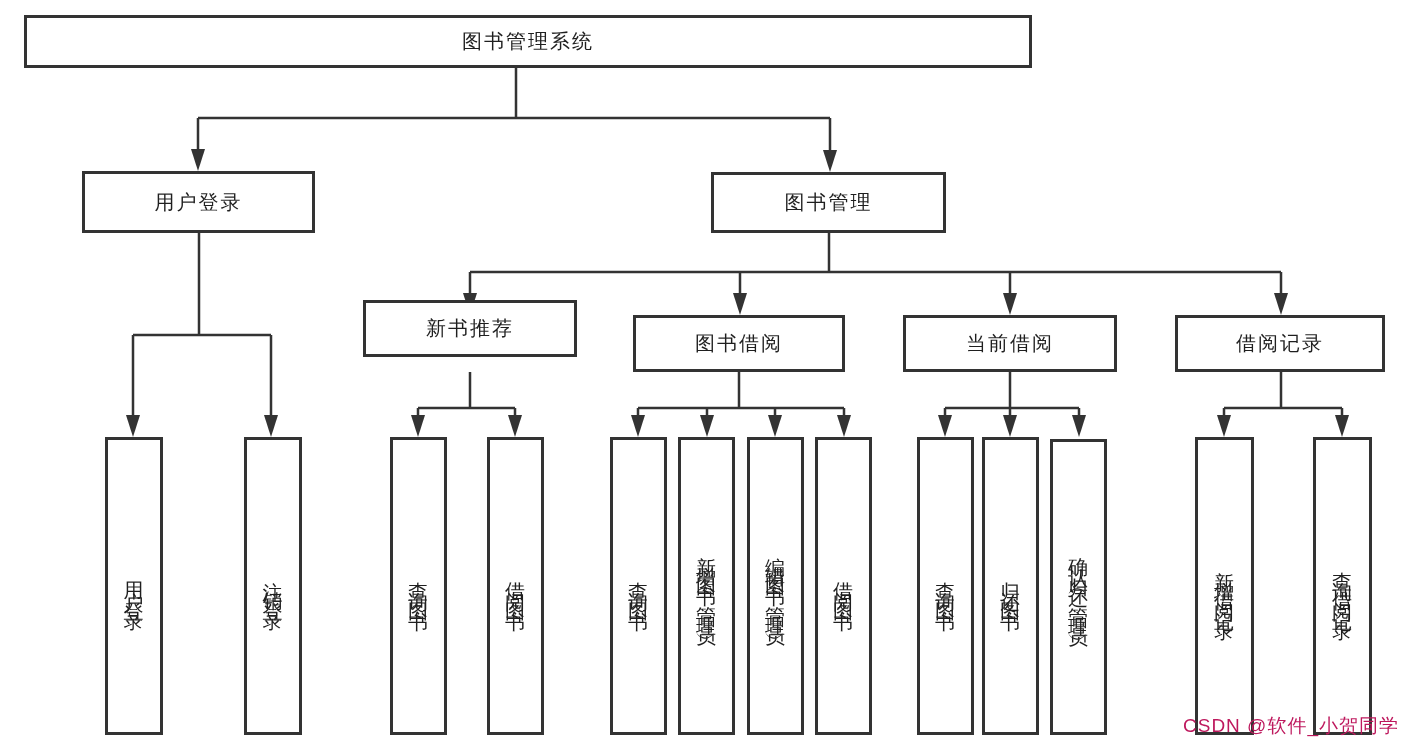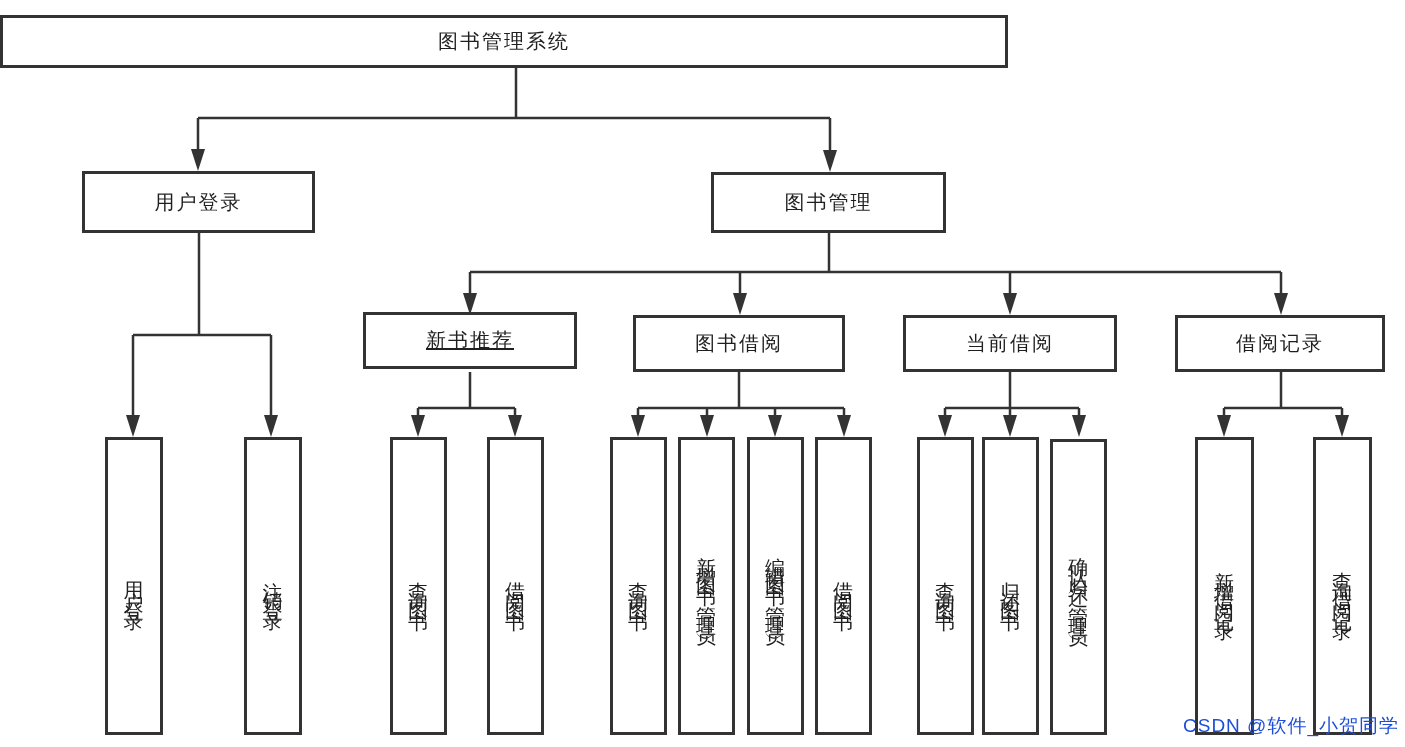--- a/index.html
+++ b/index.html
@@ -45,21 +45,21 @@
     justify-content: center;
     font-size: 20px;
     letter-spacing: 10px;
     line-height: 1;
   }
   .watermark {
     position: absolute;
     left: 1183px;
     top: 713px;
     font-size: 19px;
-    color: #1d4ed8;
+    color: #be185d;
     letter-spacing: 1px;
     white-space: nowrap;
   }
   svg path { stroke: #333333; stroke-width: 2.5; fill: none; }
   svg polygon { fill: #333333; stroke: none; }
 </style>
 </head>
 <body>
 
 <div id="stage">
@@ -107,26 +107,26 @@
       <polygon points="1072,415 1086,415 1079,437"></polygon>
     </g>
 
     <g>
       <path d="M1281,372 L1281,408 M1224,408 L1342,408 M1224,408 L1224,416 M1342,408 L1342,416"></path>
       <polygon points="1217,415 1231,415 1224,437"></polygon>
       <polygon points="1335,415 1349,415 1342,437"></polygon>
     </g>
   </svg>
 
-  <div class="node" style="left:0; top:15px; width:1008px; height:53px;">图书管理系统</div>
+  <div class="node" style="left:24px; top:15px; width:1008px; height:53px;">图书管理系统</div>
 
   <div class="node" style="left:82px; top:171px; width:233px; height:62px;">用户登录</div>
   <div class="node" style="left:711px; top:172px; width:235px; height:61px;text-align:right;">图书管理</div>
 
-  <div class="node" style="left:363px; top:312px; width:214px; height:57px;text-decoration:underline;">新书推荐</div>
+  <div class="node" style="left:363px; top:300px; width:214px; height:57px;">新书推荐</div>
   <div class="node" style="left:903px; top:315px; width:214px; height:57px;">当前借阅</div>
   <div class="node" style="left:633px; top:315px; width:212px; height:57px;">图书借阅</div>
   <div class="node" style="left:1175px; top:315px; width:210px; height:57px;text-align:right;">借阅记录</div>
 
   <div class="vbox" style="left:105px; top:437px; width:58px; height:298px;">
     <div class="vtext">用户登录</div>
   </div>
   <div class="vbox" style="left:244px; top:437px; width:58px; height:298px;">
     <div class="vtext">注销登录</div>
   </div>

